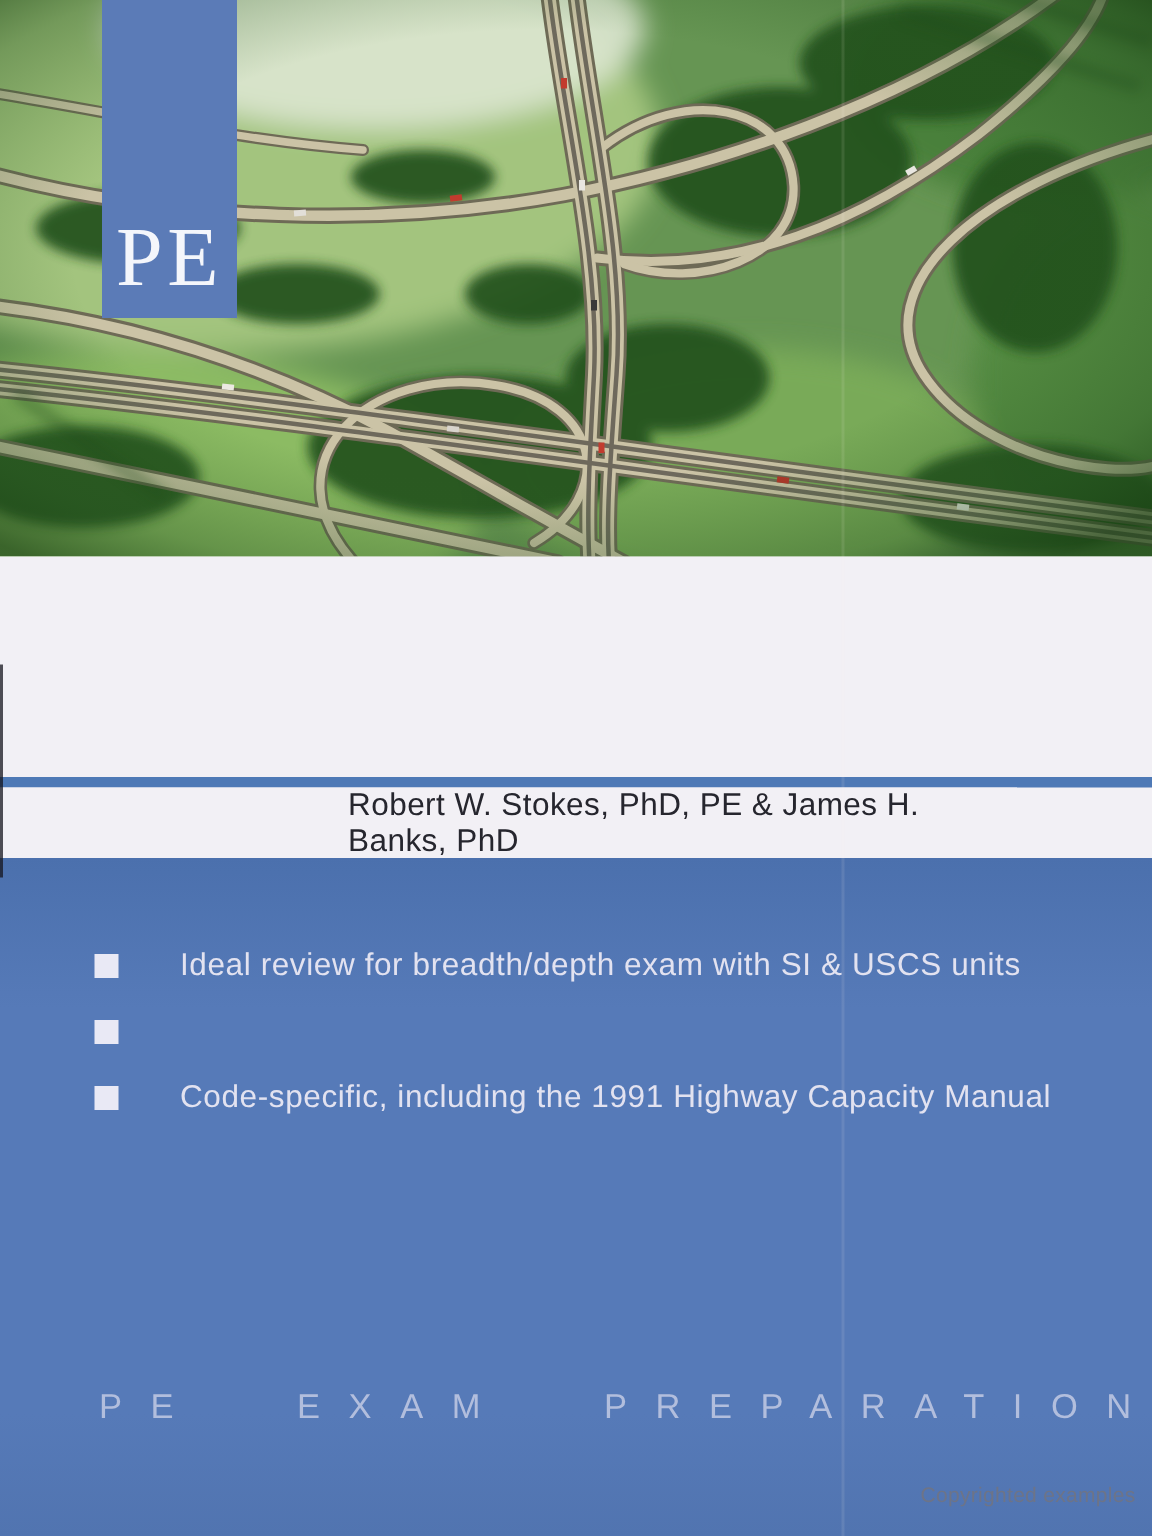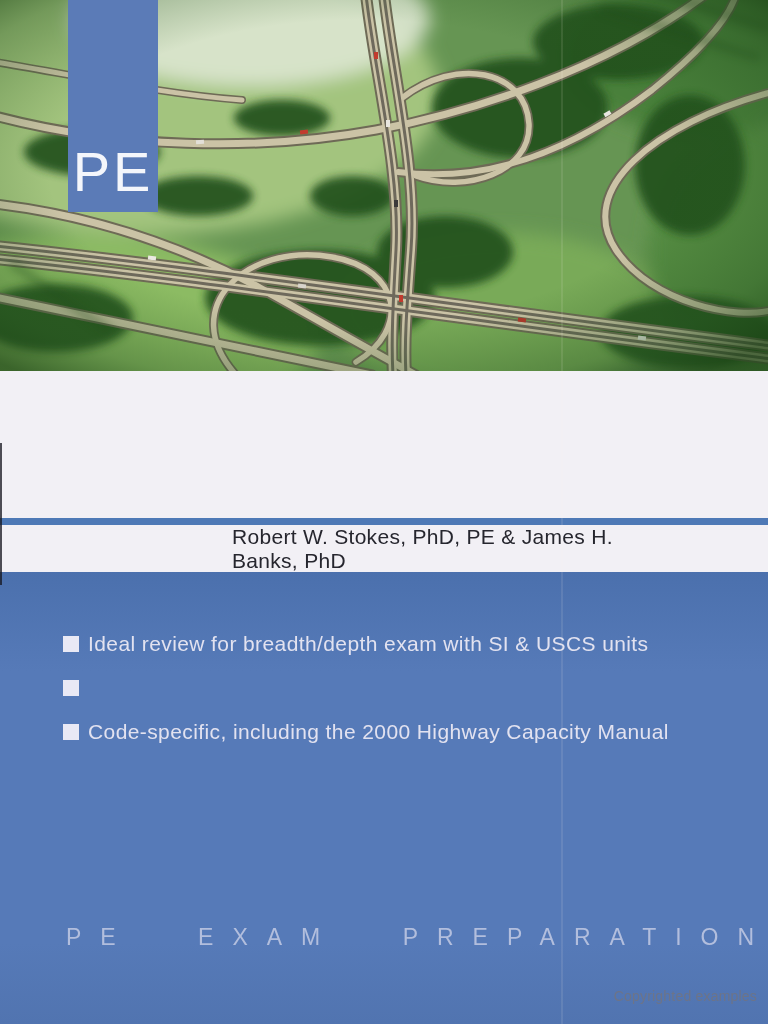--- a/index.html
+++ b/index.html
@@ -12,21 +12,21 @@
   .photo{position:absolute;top:0;left:0;width:768px;height:371px;overflow:hidden;background:#669553;}
   .photo svg{display:block;}
   
   .badge{
     position:absolute;top:0;left:68px;width:90px;height:212px;
     background:var(--badge-blue,#5b7bb7);
     display:flex;align-items:flex-end;justify-content:center;
     padding-bottom:12px;
   }
   .badge span{
-    color:#f4f6fb;font-size:56px;font-weight:300;letter-spacing:3px;line-height:1;
+    color:#f4f6fb;font-size:56px;font-weight:300;letter-spacing:3px;line-height:1;font-family:Liberation Serif, serif;
   }
   
   .band{position:absolute;top:371px;left:0;width:768px;height:147px;background:var(--band-bg,#f2f0f5);}
   .band h1{
     position:absolute;top:404px;left:66px;margin:0;
     font-size:45px;font-weight:300;letter-spacing:2px;line-height:1;
     color:var(--title-text,#48484e);transform:scaleX(1.02);transform-origin:left;
   }
   .band h2{
     position:absolute;top:458px;left:67px;margin:0;
@@ -41,21 +41,21 @@
   }
   .authors span{
     margin-left:232px;font-size:21px;color:var(--author-text,#26262e);letter-spacing:0.3px;
   }
   
   .panel{
     position:absolute;top:572px;left:0;width:768px;height:452px;
     background:linear-gradient(180deg,#4b70ad 0%, var(--panel-blue,#567ab8) 22%, var(--panel-blue,#567ab8) 82%, #5174b0 100%);
   }
   .features{position:absolute;top:61px;left:63px;margin:0;padding:0;list-style:none;}
-  .features li{display:flex;align-items:center;height:22px;margin-bottom:22px;}
+  .features li{display:flex;align-items:center;height:22px;margin-bottom:22px;gap:32px;}
   .features .sq{
     width:16px;height:16px;background:#e9e9f5;margin-right:9px;flex:0 0 auto;
   }
   .features .txt{
     font-size:21px;font-weight:300;color:var(--bullet-text,#e2e2f0);
     letter-spacing:0.4px;white-space:nowrap;
   }
   .series{
     position:absolute;top:352px;left:66px;
     font-size:23px;font-weight:300;letter-spacing:19px;word-spacing:38px;
@@ -202,21 +202,21 @@
     <ul class="features">
       <li>
         <span class="sq"></span>
         <span class="txt">Ideal review for breadth/depth exam with SI &amp; USCS units</span>
       </li>
       <li>
         <span class="sq"></span>
       </li>
       <li>
         <span class="sq"></span>
-        <span class="txt">Code-specific, including the 2000 Highway Capacity Manual</span>
+        <span class="txt">Code-specific, including the 1991 Highway Capacity Manual</span>
       </li>
     </ul>
     <div class="series">PE EXAM PREPARATION</div>
     <div class="copyright">Copyrighted examples</div>
   </div>
 
   <div class="scan-line"></div>
   <div class="edge-mark"></div>
 
 </div>

